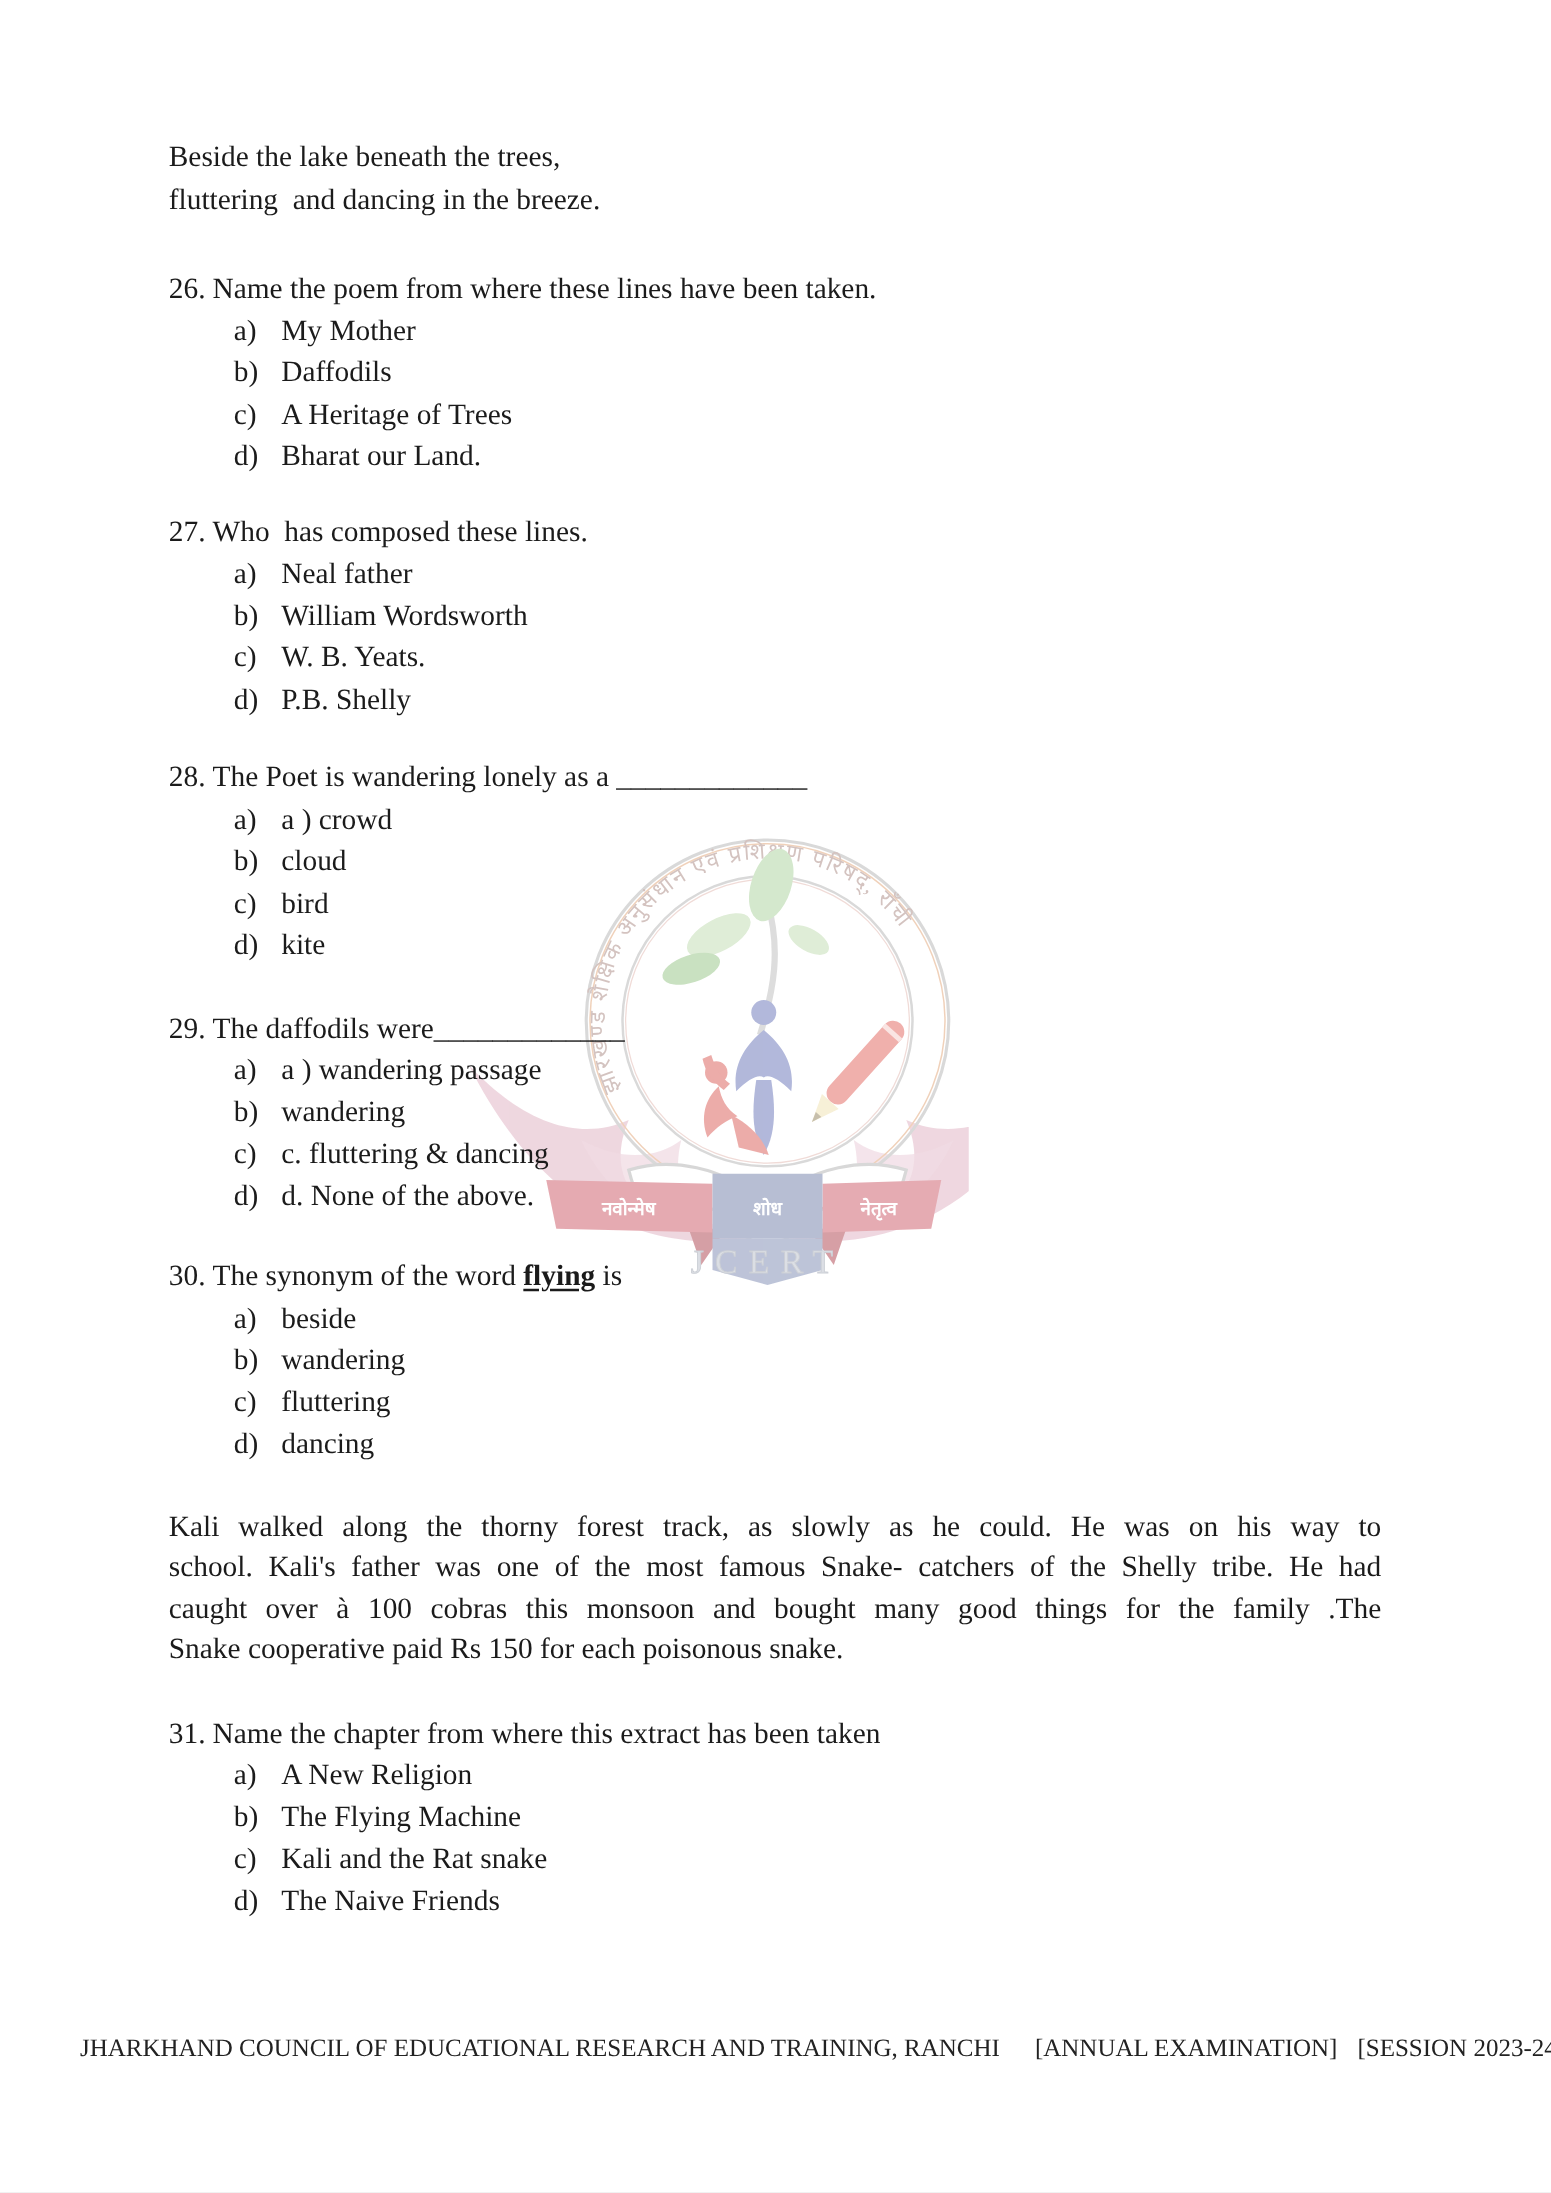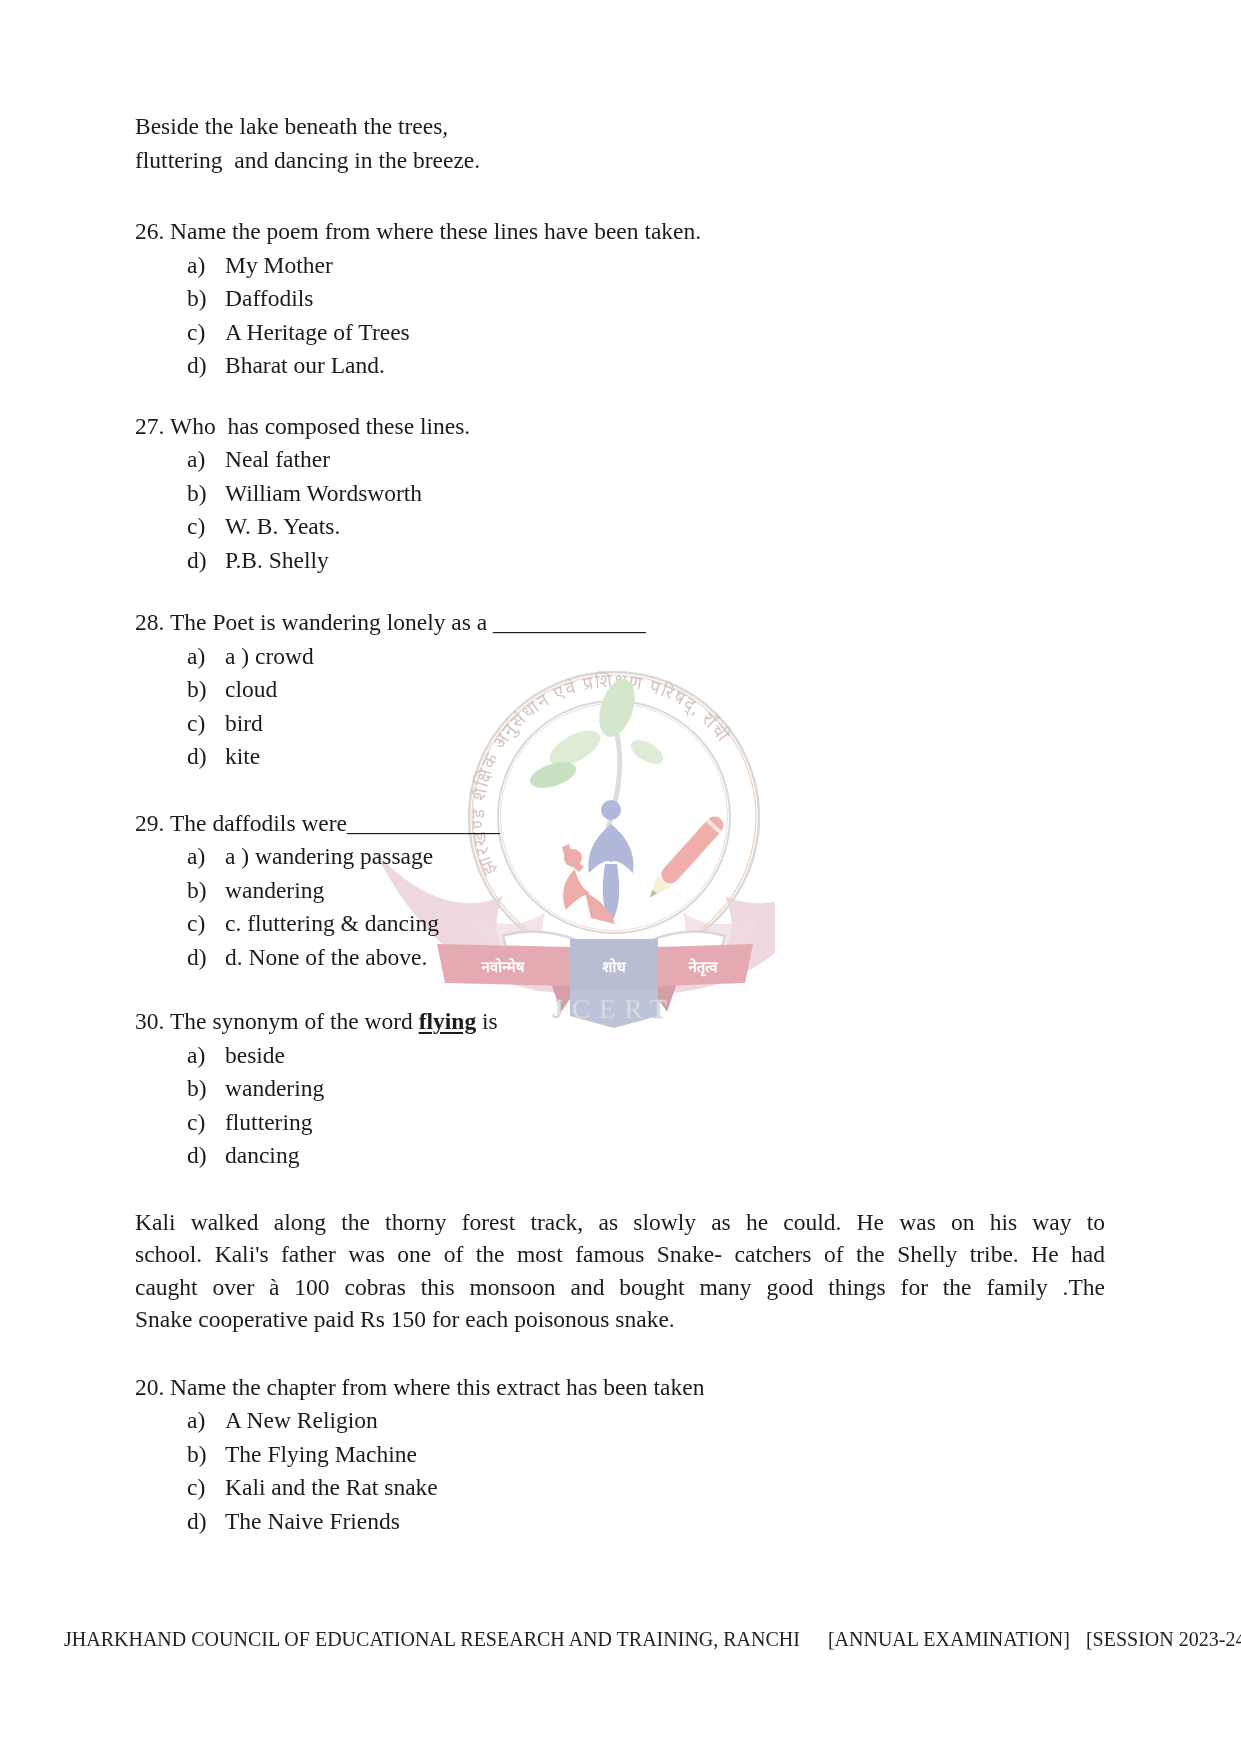--- a/index.html
+++ b/index.html
@@ -247,21 +247,21 @@
 
     <div class="passage">
       <div class="passage-line">Kali walked along the thorny forest track, as slowly as he could. He was on his  way to</div>
       <div class="passage-line">school. Kali's father was one of the most famous Snake- catchers of the Shelly tribe. He had</div>
       <div class="passage-line">caught over à 100 cobras this monsoon and bought many good things for the family .The</div>
       <div class="passage-line last">Snake cooperative paid Rs 150 for each poisonous snake.</div>
     </div>
 
     <div class="block-q31">
       <div class="q-line">
-          <span class="q-num">20.</span>
+          <span class="q-num">31.</span>
           <span class="q-text pre">Name the chapter from where this extract has been taken</span>
         </div>
       <div class="opt">
           <span class="opt-letter">a)</span>
           <span class="pre">A New Religion</span>
         </div>
       <div class="opt">
           <span class="opt-letter">b)</span>
           <span class="pre">The Flying Machine</span>
         </div>

